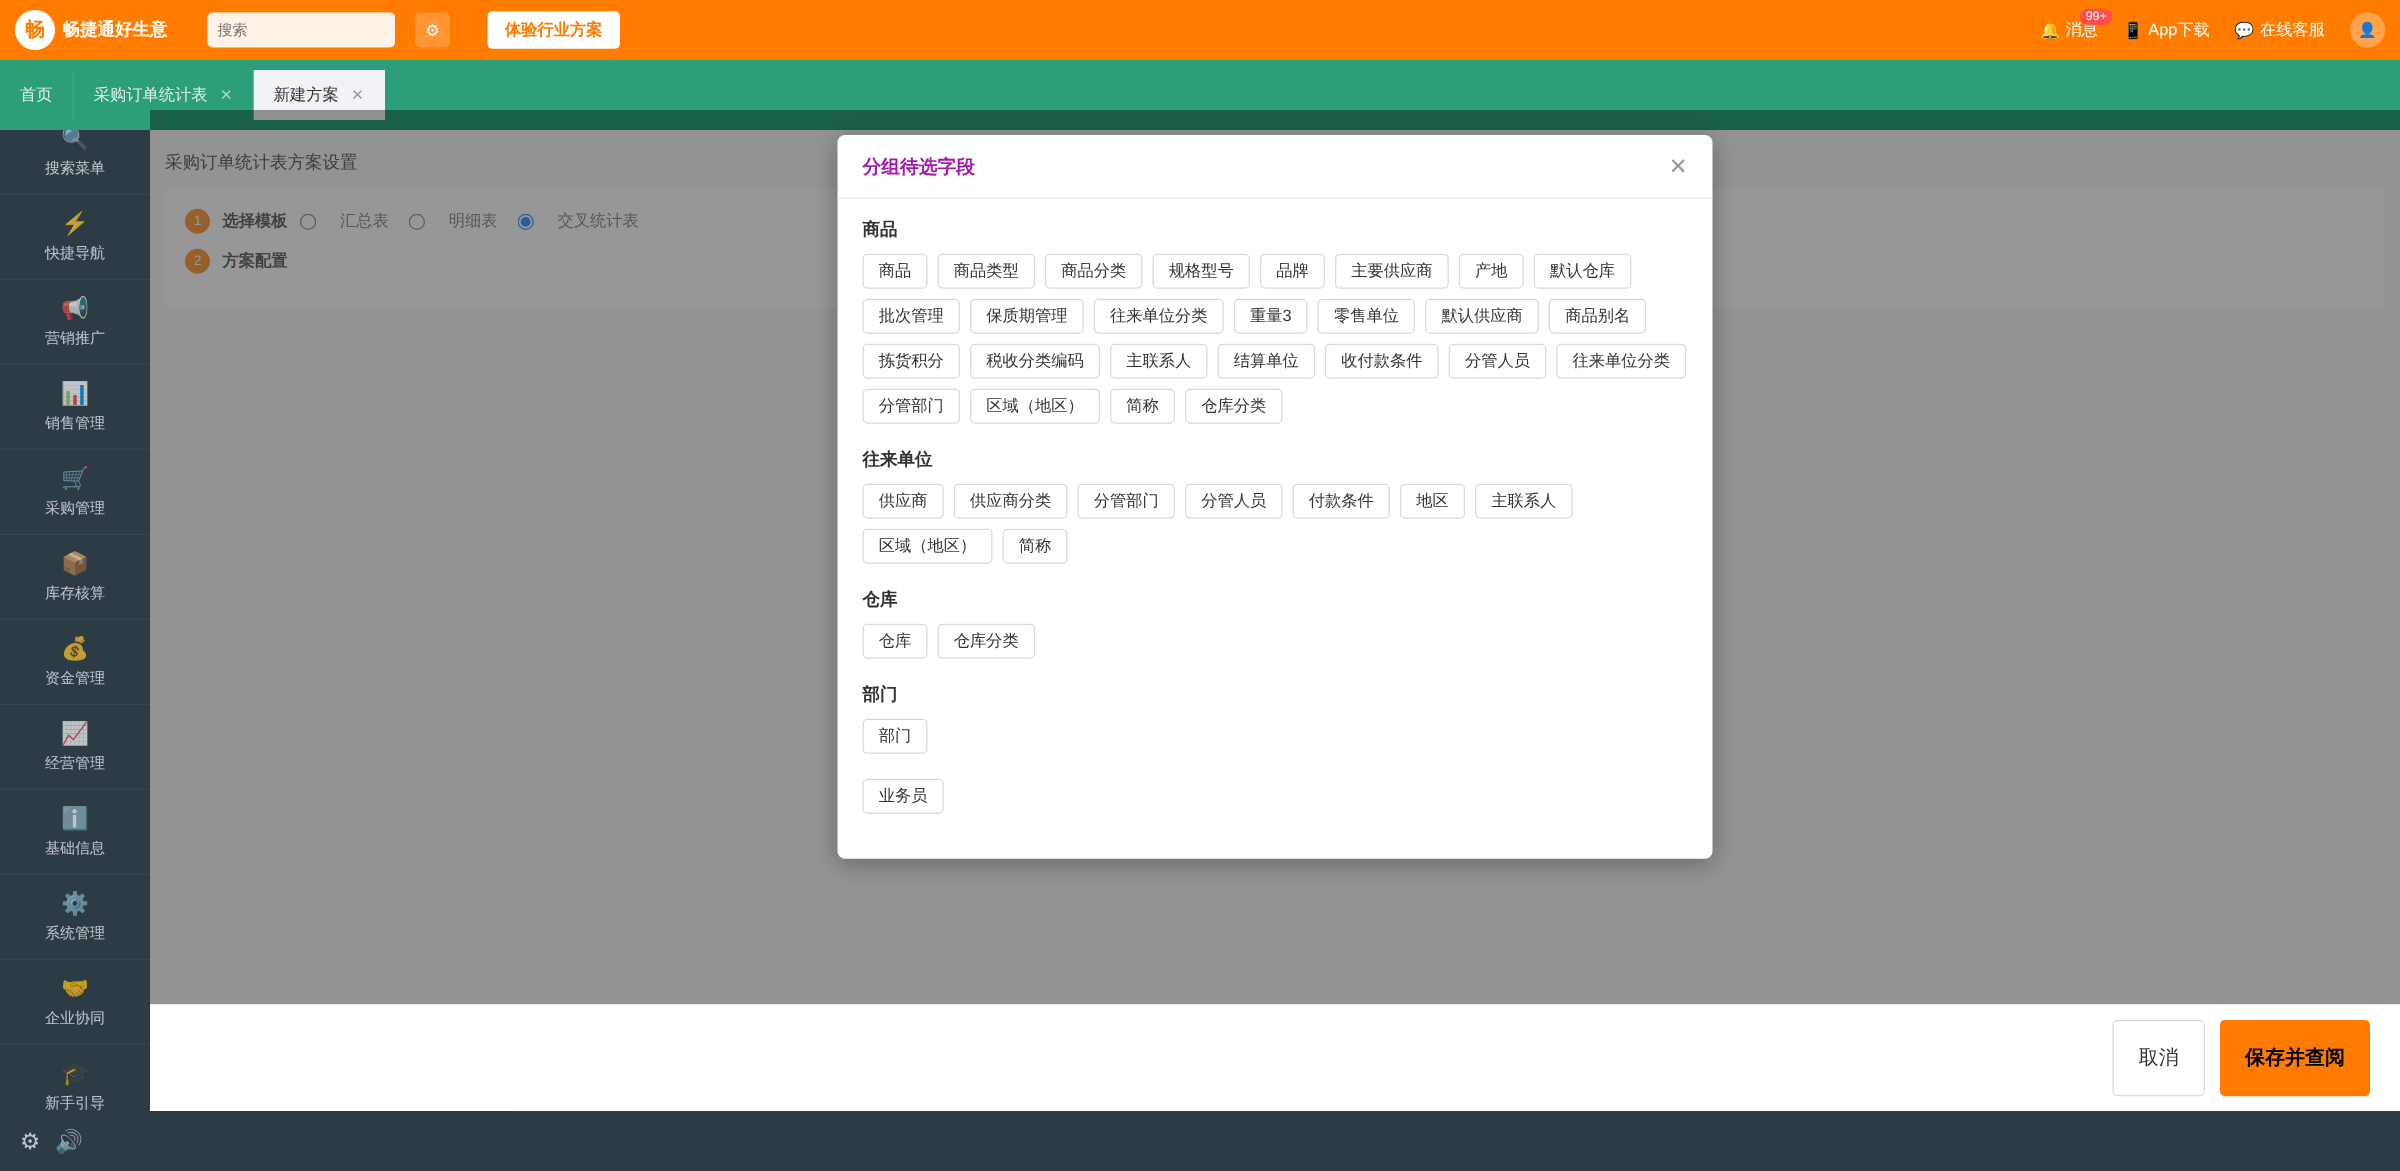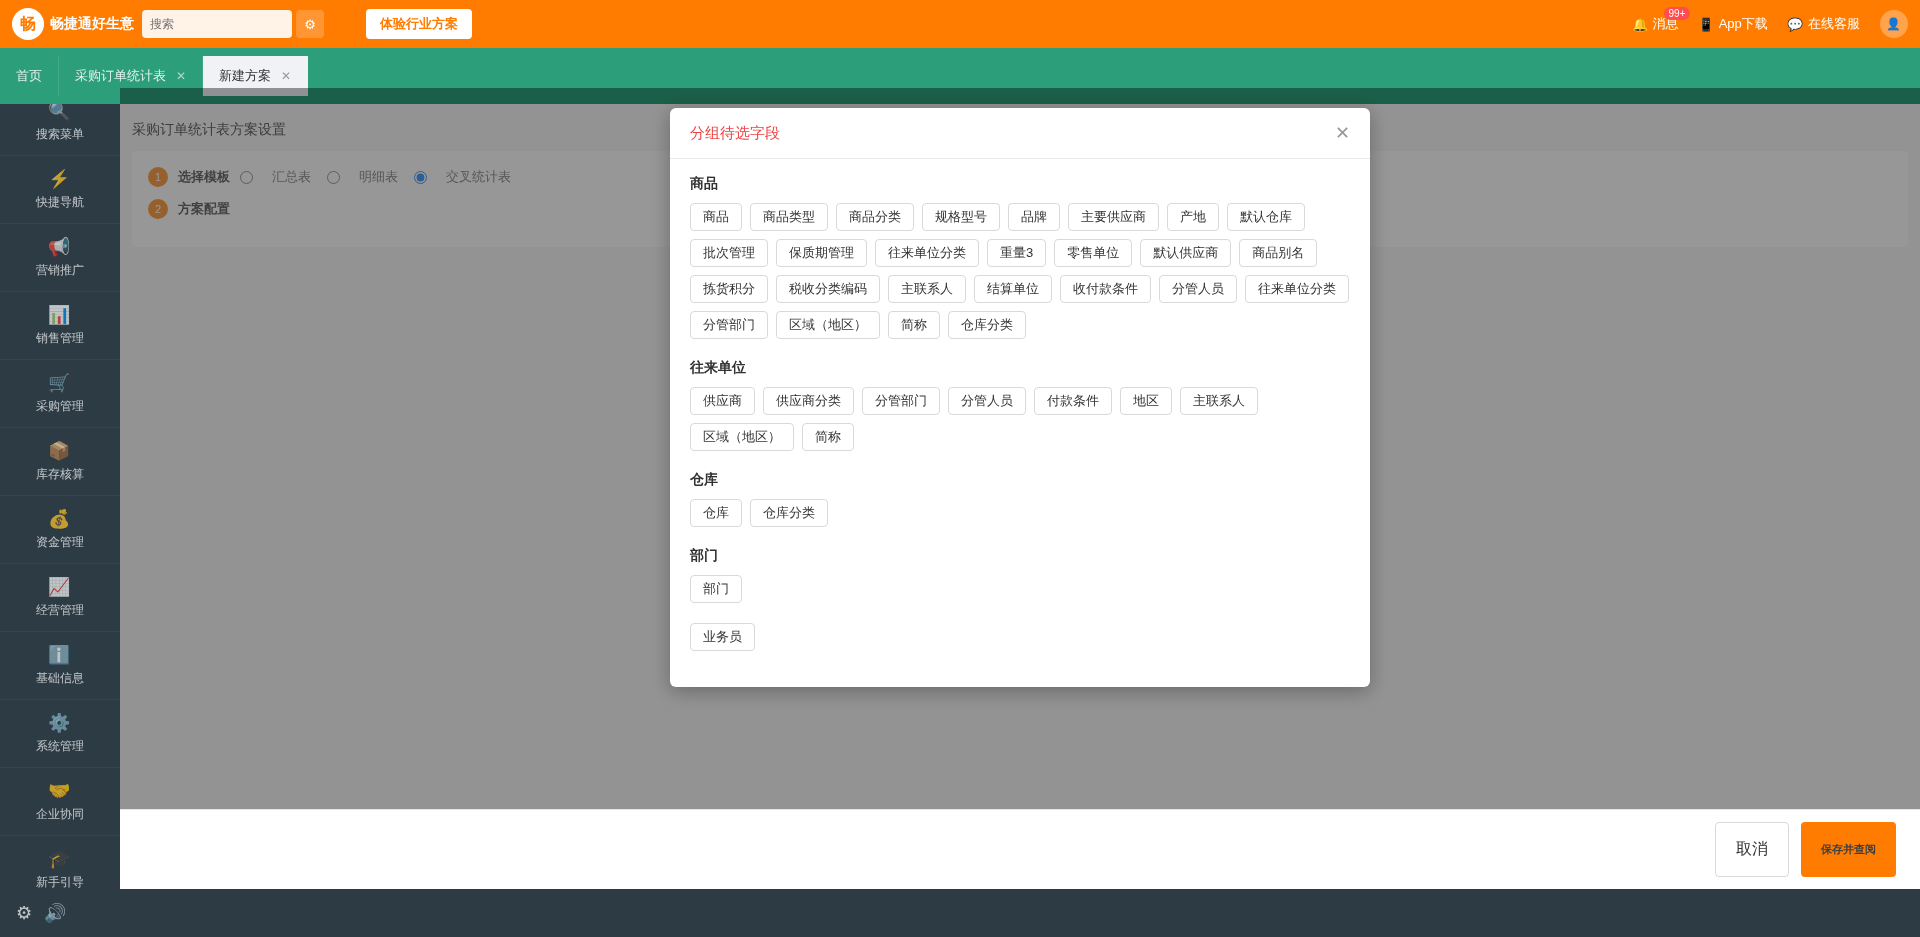--- a/index.html
+++ b/index.html
@@ -28,25 +28,25 @@
     .logo-icon {
       width: 32px; height: 32px;
       background: white;
       border-radius: 50%;
       display: flex; align-items: center; justify-content: center;
       color: #ff7c00;
       font-weight: bold;
       font-size: 16px;
     }
     .header-search {
-      margin-left: 8px;
+      margin-left: 32px;
       flex: 0 0 200px;
       display: flex;
       align-items: center;
-      gap: 4px;
+      gap: 16px;
     }
     .header-search input {
       width: 150px;
       height: 28px;
       border-radius: 4px;
       border: none;
       padding: 0 8px;
       font-size: 12px;
       background: rgba(255,255,255,0.9);
     }
@@ -196,22 +196,22 @@
     .dialog-header {
       display: flex;
       align-items: center;
       justify-content: space-between;
       padding: 14px 20px;
       border-bottom: 1px solid #e8e8e8;
       flex-shrink: 0;
     }
     .dialog-title {
       font-size: 15px;
-      font-weight: normal;
-      color: #ef4444;
+      font-weight: bold;
+      color: #a21caf;
     }
     .dialog-close {
       cursor: pointer;
       color: #999;
       font-size: 18px;
     }
     .dialog-body {
       flex: 1;
       overflow-y: auto;
       padding: 16px 20px;
@@ -287,23 +287,23 @@
       background: white;
       cursor: pointer;
       font-size: 16px;
       color: #333;
     }
     .btn-confirm {
       padding: 20px 20px;
       border: none;
       border-radius: 4px;
       background: #ff7c00;
-      color: #404040;
-      cursor: pointer;
-      font-size: 11px;
+      color: #000000;
+      cursor: pointer;
+      font-size: 16px;
       font-weight: bold;
     }
 
     
     .bg-page {
       padding: 0;
       margin-top: 21px;
     }
     .step-row {
       display: flex;

